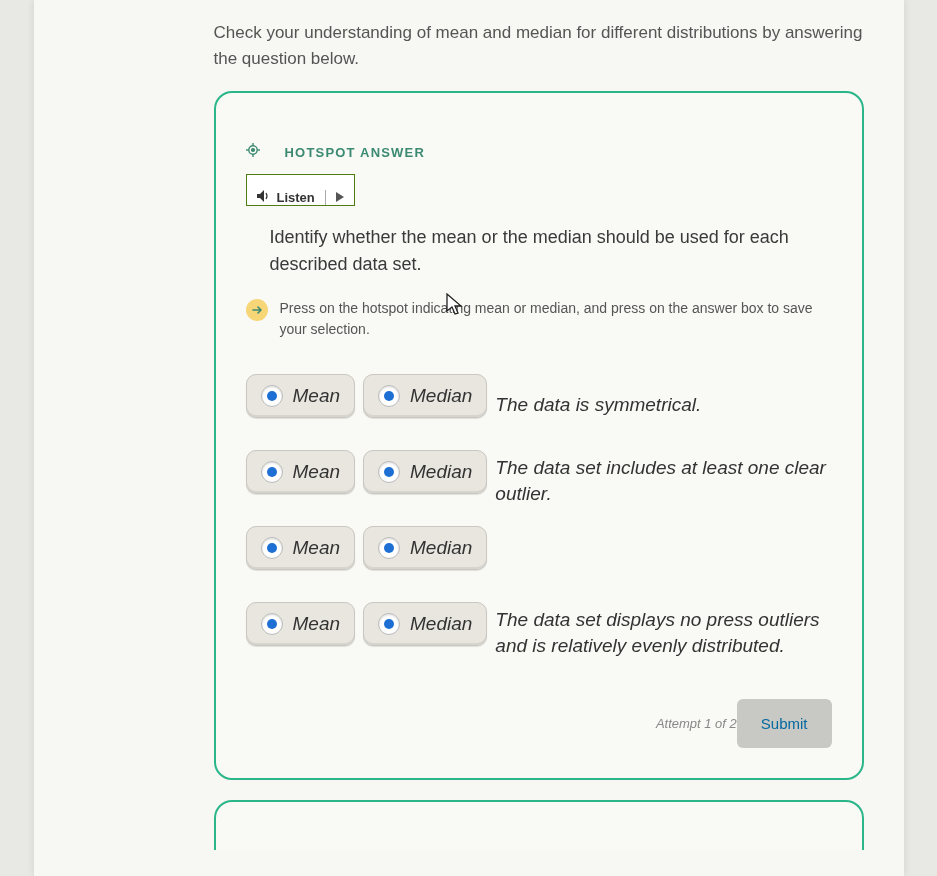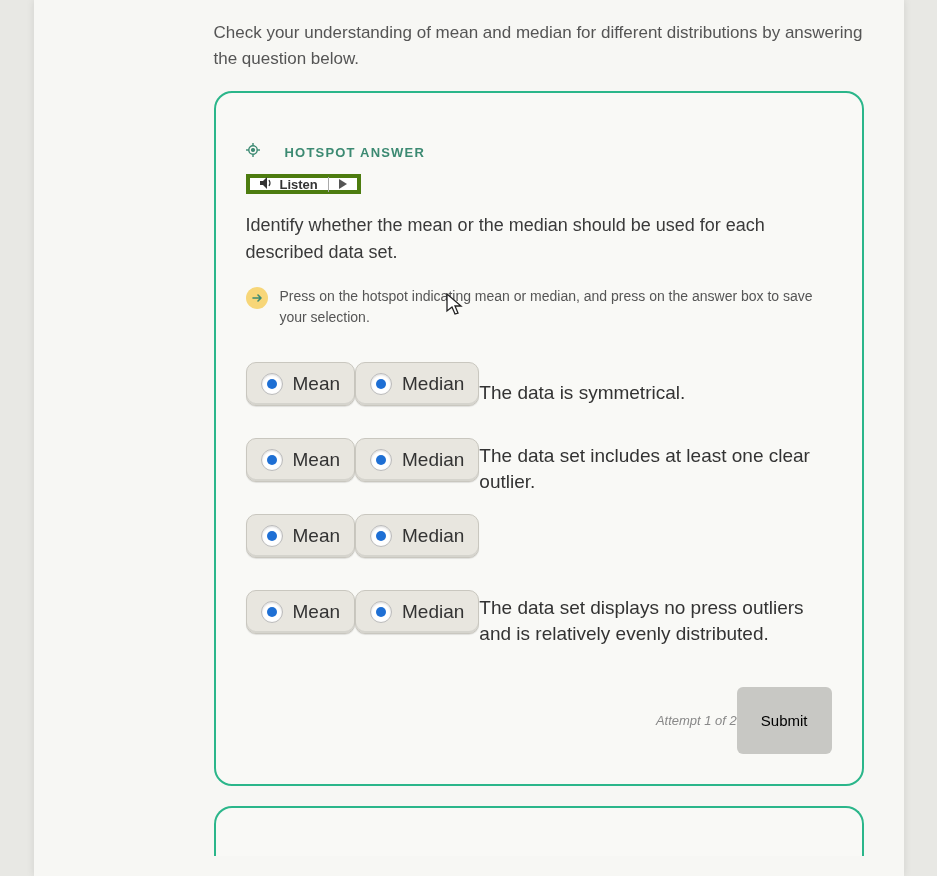--- a/index.html
+++ b/index.html
@@ -42,27 +42,27 @@
     letter-spacing: 1.2px;
     font-weight: 600;
     margin-bottom: 14px;
     display: flex;
     align-items: flex-end;
     gap: 25px;
   }
   .hotspot-label svg { width: 14px; height: 14px; }
   .listen-group {
     display: inline-flex;
-    border: 4px solid #4d7c0f;
+    border: 1px solid #4d7c0f;
     background: #fff;
     margin-bottom: 18px;
     font-size: 13px;
     color: #333;
-    align-items: center;
-    height: 20px;
+    align-items: flex-end;
+    height: 32px;
   }
   .listen-btn {
     display: flex;
     align-items: center;
     gap: 6px;
     padding: 0 10px;
     border-right: 1px solid #aaa;
     cursor: pointer;
     font-weight: 600;
   }
@@ -71,20 +71,21 @@
     align-items: center;
     justify-content: center;
     width: 28px;
     cursor: pointer;
   }
   .question-text {
     font-size: 18px;
     color: #3a3a3a;
     line-height: 1.5;
     margin-bottom: 20px;
+    margin-left: 24px;
   }
   .hint-row {
     display: flex;
     align-items: flex-start;
     gap: 12px;
     margin-bottom: 34px;
   }
   .hint-circle {
     width: 22px; height: 22px;
     border-radius: 50%;
@@ -96,21 +97,23 @@
     margin-top: 1px;
   }
   .hint-text {
     font-size: 14px;
     color: #555;
     line-height: 1.5;
   }
   .answer-row {
     display: flex;
     align-items: center;
+    gap: 8px;
     margin-bottom: 20px;
+    font-style: italic;
   }
   .hotspot-button {
     display: inline-flex;
     align-items: center;
     gap: 10px;
     background: #e8e6df;
     border: 1px solid #c9c7bf;
     border-radius: 10px;
     padding: 10px 14px;
     font-size: 19px;
@@ -148,24 +151,24 @@
     align-items: center;
     margin-top: 40px;
   }
   .attempt {
     font-size: 13px;
     font-style: italic;
     color: #888;
   }
   .submit-btn {
     background: #c8c8c4;
-    color: #000000;
+    color: #0369a1;
     border: none;
     border-radius: 6px;
-    padding: 25px 24px;
+    padding: 16px 24px;
     font-size: 15px;
     cursor: pointer;
   }
   .card-next {
     border: 2px solid #2bb68a;
     border-radius: 18px 18px 0 0;
     border-bottom: none;
     margin: 0 40px 0 180px;
     height: 50px;
     background: #f9f9f6;

